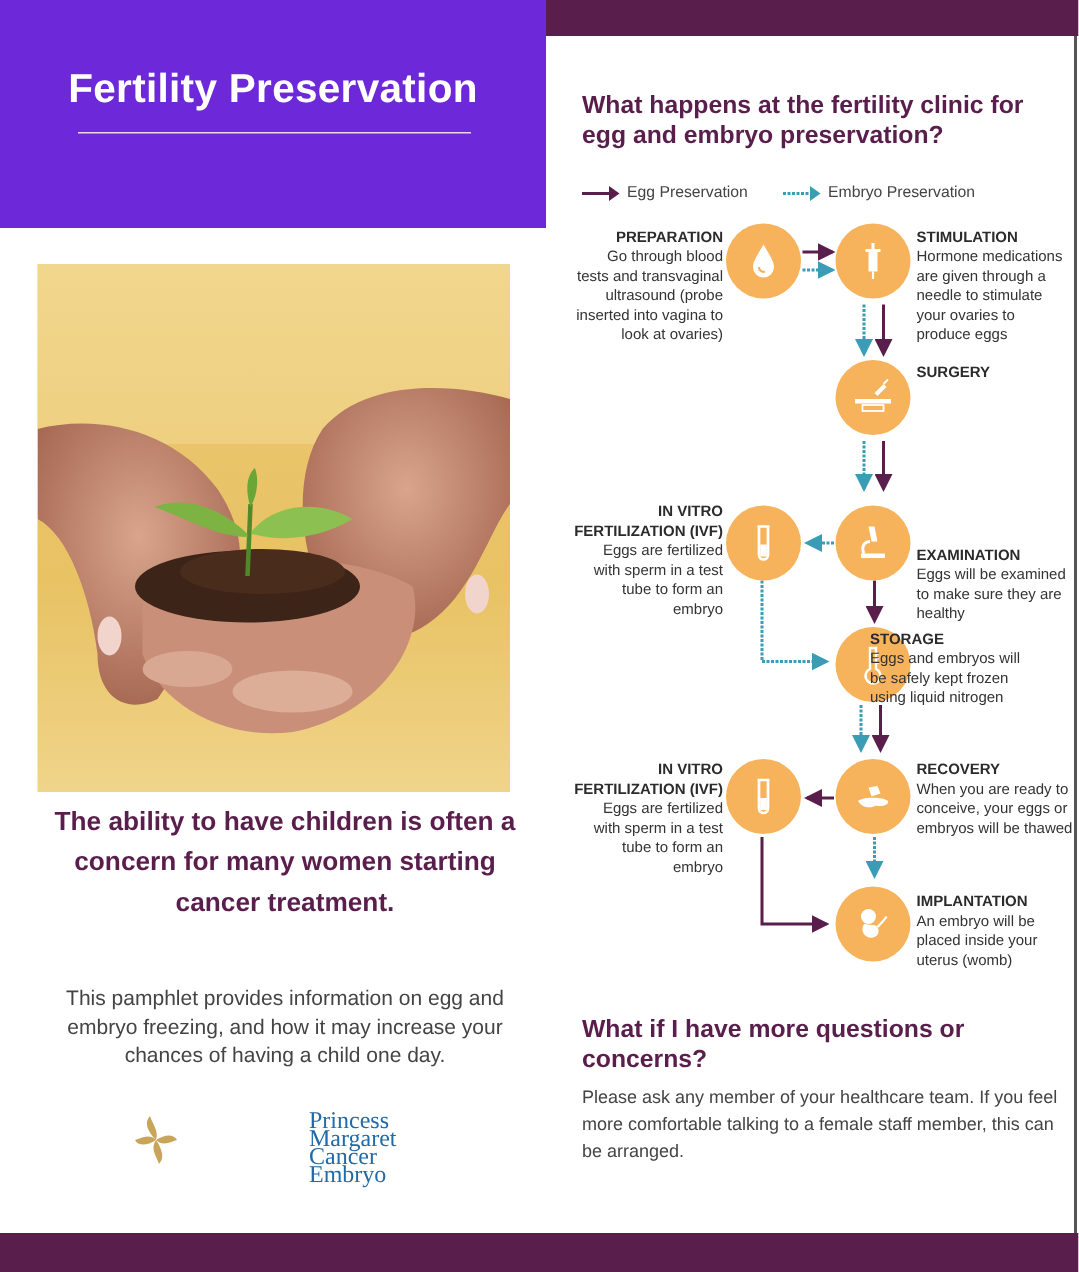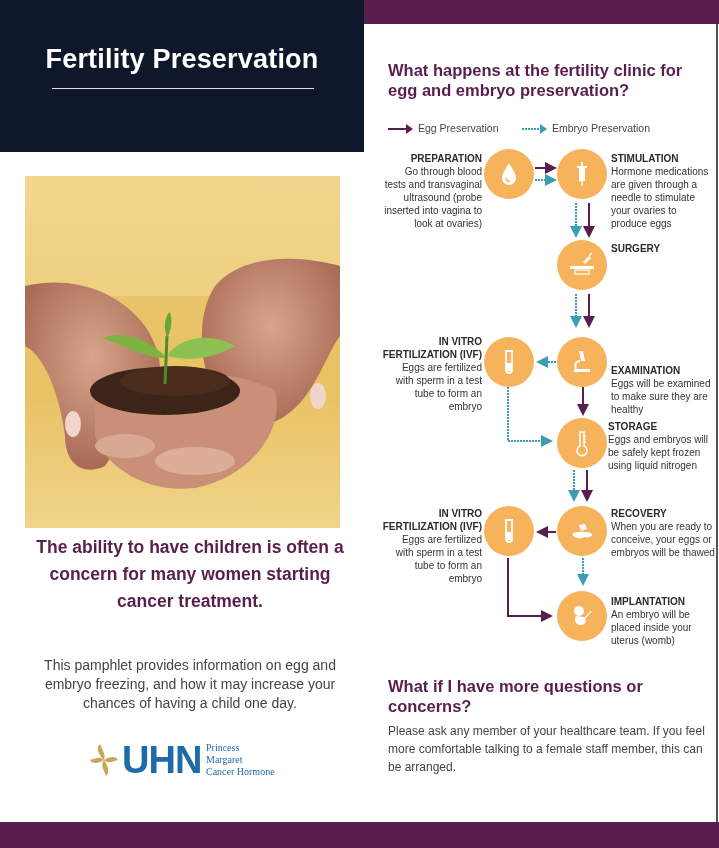--- a/index.html
+++ b/index.html
@@ -1,37 +1,37 @@
 <!DOCTYPE html>
 <html><head>
 <meta charset="utf-8">
 <style>
   * { box-sizing: border-box; margin: 0; padding: 0; }
   html, body { width: 719px; height: 848px; background: #ffffff; overflow: hidden; }
   body { position: relative; font-family: "Liberation Sans", "DejaVu Sans", sans-serif; color: #333; }
 
   .top-band { position: absolute; left: 0; top: 0; width: 719px; height: 24px; background: #5a1e4c; }
-  .header-box { position: absolute; left: 0; top: 0; width: 364px; height: 152px; background: #0f172a; }
+  .header-box { position: absolute; left: 0; top: 0; width: 364px; height: 152px; background: #6d28d9; }
   .header-title { position: absolute; left: 0; width: 364px; top: 44px; text-align: center; color: #fff; font-weight: bold; font-size: 27px; letter-spacing: 0.2px; }
   .header-rule { position: absolute; left: 52px; top: 88px; width: 262px; height: 1px; background: #e9d9e2; }
   .header-sub { position: absolute; left: 0; width: 364px; top: 105px; text-align: center; color: #fff; font-size: 16px; }
 
   .right-border { position: absolute; left: 716px; top: 24px; width: 2px; height: 800px; background: #555; }
   .bottom-band { position: absolute; left: 0; top: 822px; width: 719px; height: 26px; background: #5a1e4c; }
 
   
   .photo { position: absolute; left: 25px; top: 176px; width: 315px; height: 352px; overflow: hidden;
            background: linear-gradient(180deg, #f1d58a 0%, #e9c46a 35%, #e8c263 60%, #f0d48a 100%); }
 
   .lead { position: absolute; left: 20px; width: 340px; top: 534px; text-align: center; color: #5a1e4c; font-weight: bold; font-size: 17.5px; line-height: 27px; }
   .desc { position: absolute; left: 20px; width: 340px; top: 656px; text-align: center; color: #444; font-size: 14px; line-height: 19px; }
 
   .logo { position: absolute; left: 88px; top: 740px; width: 200px; height: 40px; }
   .logo-uhn { position: absolute; left: 34px; top: 0; font-weight: bold; font-size: 38px; color: #1f6aa8; letter-spacing: -1px; line-height: 40px; font-family: "Liberation Sans", sans-serif; }
-  .logo-name { position: absolute; left: 118px; top: 2px; font-family: "Liberation Serif", serif; font-size: 10px; line-height: 12px; color: #1f6aa8; }
+  .logo-name { position: absolute; left: 118px; top: 2px; font-family: "Liberation Serif", serif; font-size: 16px; line-height: 12px; color: #1f6aa8; }
 
   
   .r-title { position: absolute; left: 388px; top: 60px; width: 320px; color: #5a1e4c; font-weight: bold; font-size: 16.5px; line-height: 20px; }
   .legend { position: absolute; left: 388px; top: 122px; height: 14px; font-size: 10.5px; color: #444; }
   .legend-item { position: absolute; top: 0; white-space: nowrap; }
   .legend-item span.lbl { position: absolute; top: 0; }
 
   .step-label { position: absolute; font-size: 10px; line-height: 13px; color: #333; }
   .step-label .h { font-weight: bold; font-size: 10px; color: #2b2b2b; }
   .left-label { text-align: right; }
@@ -90,25 +90,24 @@
 
 <div class="logo">
   <svg width="32" height="36" viewBox="0 0 32 36" style="position:absolute;left:0;top:2px;">
     <g fill="#c9a55a">
       <path d="M16 18 C10 12 8 6 12 2 C14 8 18 12 16 18 Z"></path>
       <path d="M16 18 C22 14 28 14 30 18 C24 20 20 22 16 18 Z"></path>
       <path d="M16 18 C20 24 22 30 18 34 C16 28 12 24 16 18 Z"></path>
       <path d="M16 18 C10 22 4 22 2 18 C8 16 12 14 16 18 Z"></path>
     </g>
   </svg>
-  <div class="logo-uhn">UHN</div>
   <div class="logo-name">
     <div>Princess</div>
     <div>Margaret</div>
-    <div>Cancer Hormone</div>
+    <div>Cancer Embryo</div>
   </div>
 </div>
 
 <div class="r-title">What happens at the fertility clinic for egg and embryo preservation?</div>
 
 <div class="legend">
   <div class="legend-item" style="left:0;">
     <svg width="26" height="12" style="position:absolute;left:0;top:1px;">
         <line x1="0" y1="6" x2="20" y2="6" stroke="#5a1e4c" stroke-width="2"></line>
         <path d="M18 1 L25 6 L18 11 Z" fill="#5a1e4c"></path>
@@ -219,21 +218,21 @@
 </div>
 
 <div class="circle" style="left:557px; top:418px;">
   <svg viewBox="0 0 30 30">
       <path d="M13 4 L17 4 L17 18 A5 5 0 1 1 13 18 Z" stroke="#fff" stroke-width="1.6" fill="none"></path>
       <line x1="17" y1="8" x2="19" y2="8" stroke="#fff"></line>
       <line x1="17" y1="11" x2="19" y2="11" stroke="#fff"></line>
       <line x1="17" y1="14" x2="19" y2="14" stroke="#fff"></line>
     </svg>
 </div>
-<div class="step-label" style="left:608px; top:420px; width:104px;">
+<div class="step-label" style="left:580px; top:420px; width:104px;">
   <div class="h">STORAGE</div>
   <div>Eggs and embryos will be safely kept frozen using liquid nitrogen</div>
 </div>
 
 <div class="circle" style="left:557px; top:506px;">
   <svg viewBox="0 0 30 30">
       <path d="M12 9 L18 8 L20 13 L14 15 Z" fill="#fff"></path>
       <path d="M5 18 C8 15 22 15 25 18 C26 21 20 22 17 21 C14 23 8 23 5 18 Z" fill="#fff"></path>
     </svg>
 </div>

